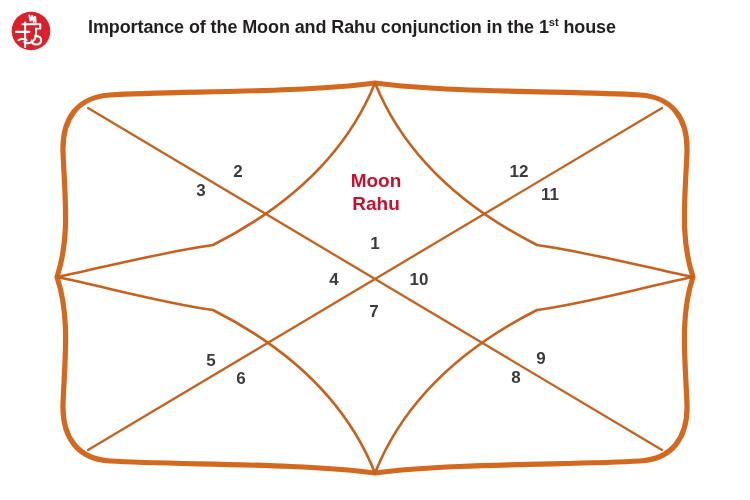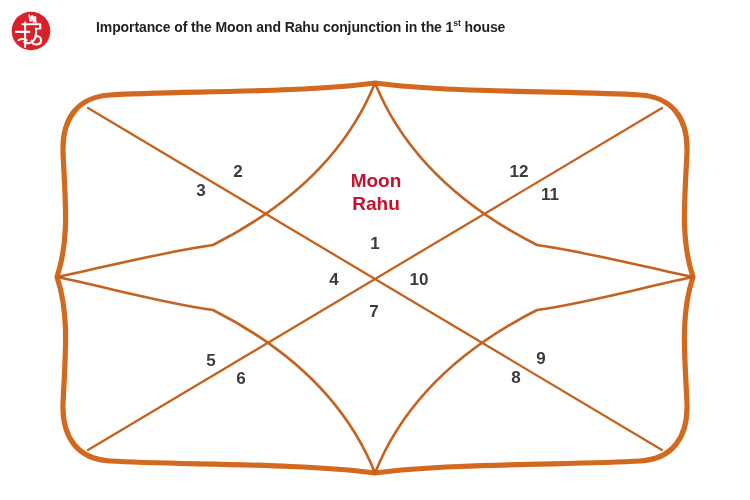--- a/index.html
+++ b/index.html
@@ -32,24 +32,24 @@
   }
   #brand-logo {
     position: absolute;
     left: 10px;
     top: 10px;
     width: 42px;
     height: 42px;
   }
   #page-title {
     position: absolute;
-    left: 96px;
+    left: 88px;
     top: 14px;
     width: 640px;
-    font-size: 14px;
+    font-size: 18px;
     font-weight: bold;
     color: #231f20;
     letter-spacing: -0.1px;
     line-height: 26px;
     white-space: nowrap;
     font-family: "Liberation Sans", sans-serif;
   }
   #page-title sup {
     font-size: 0.62em;
     vertical-align: super;

